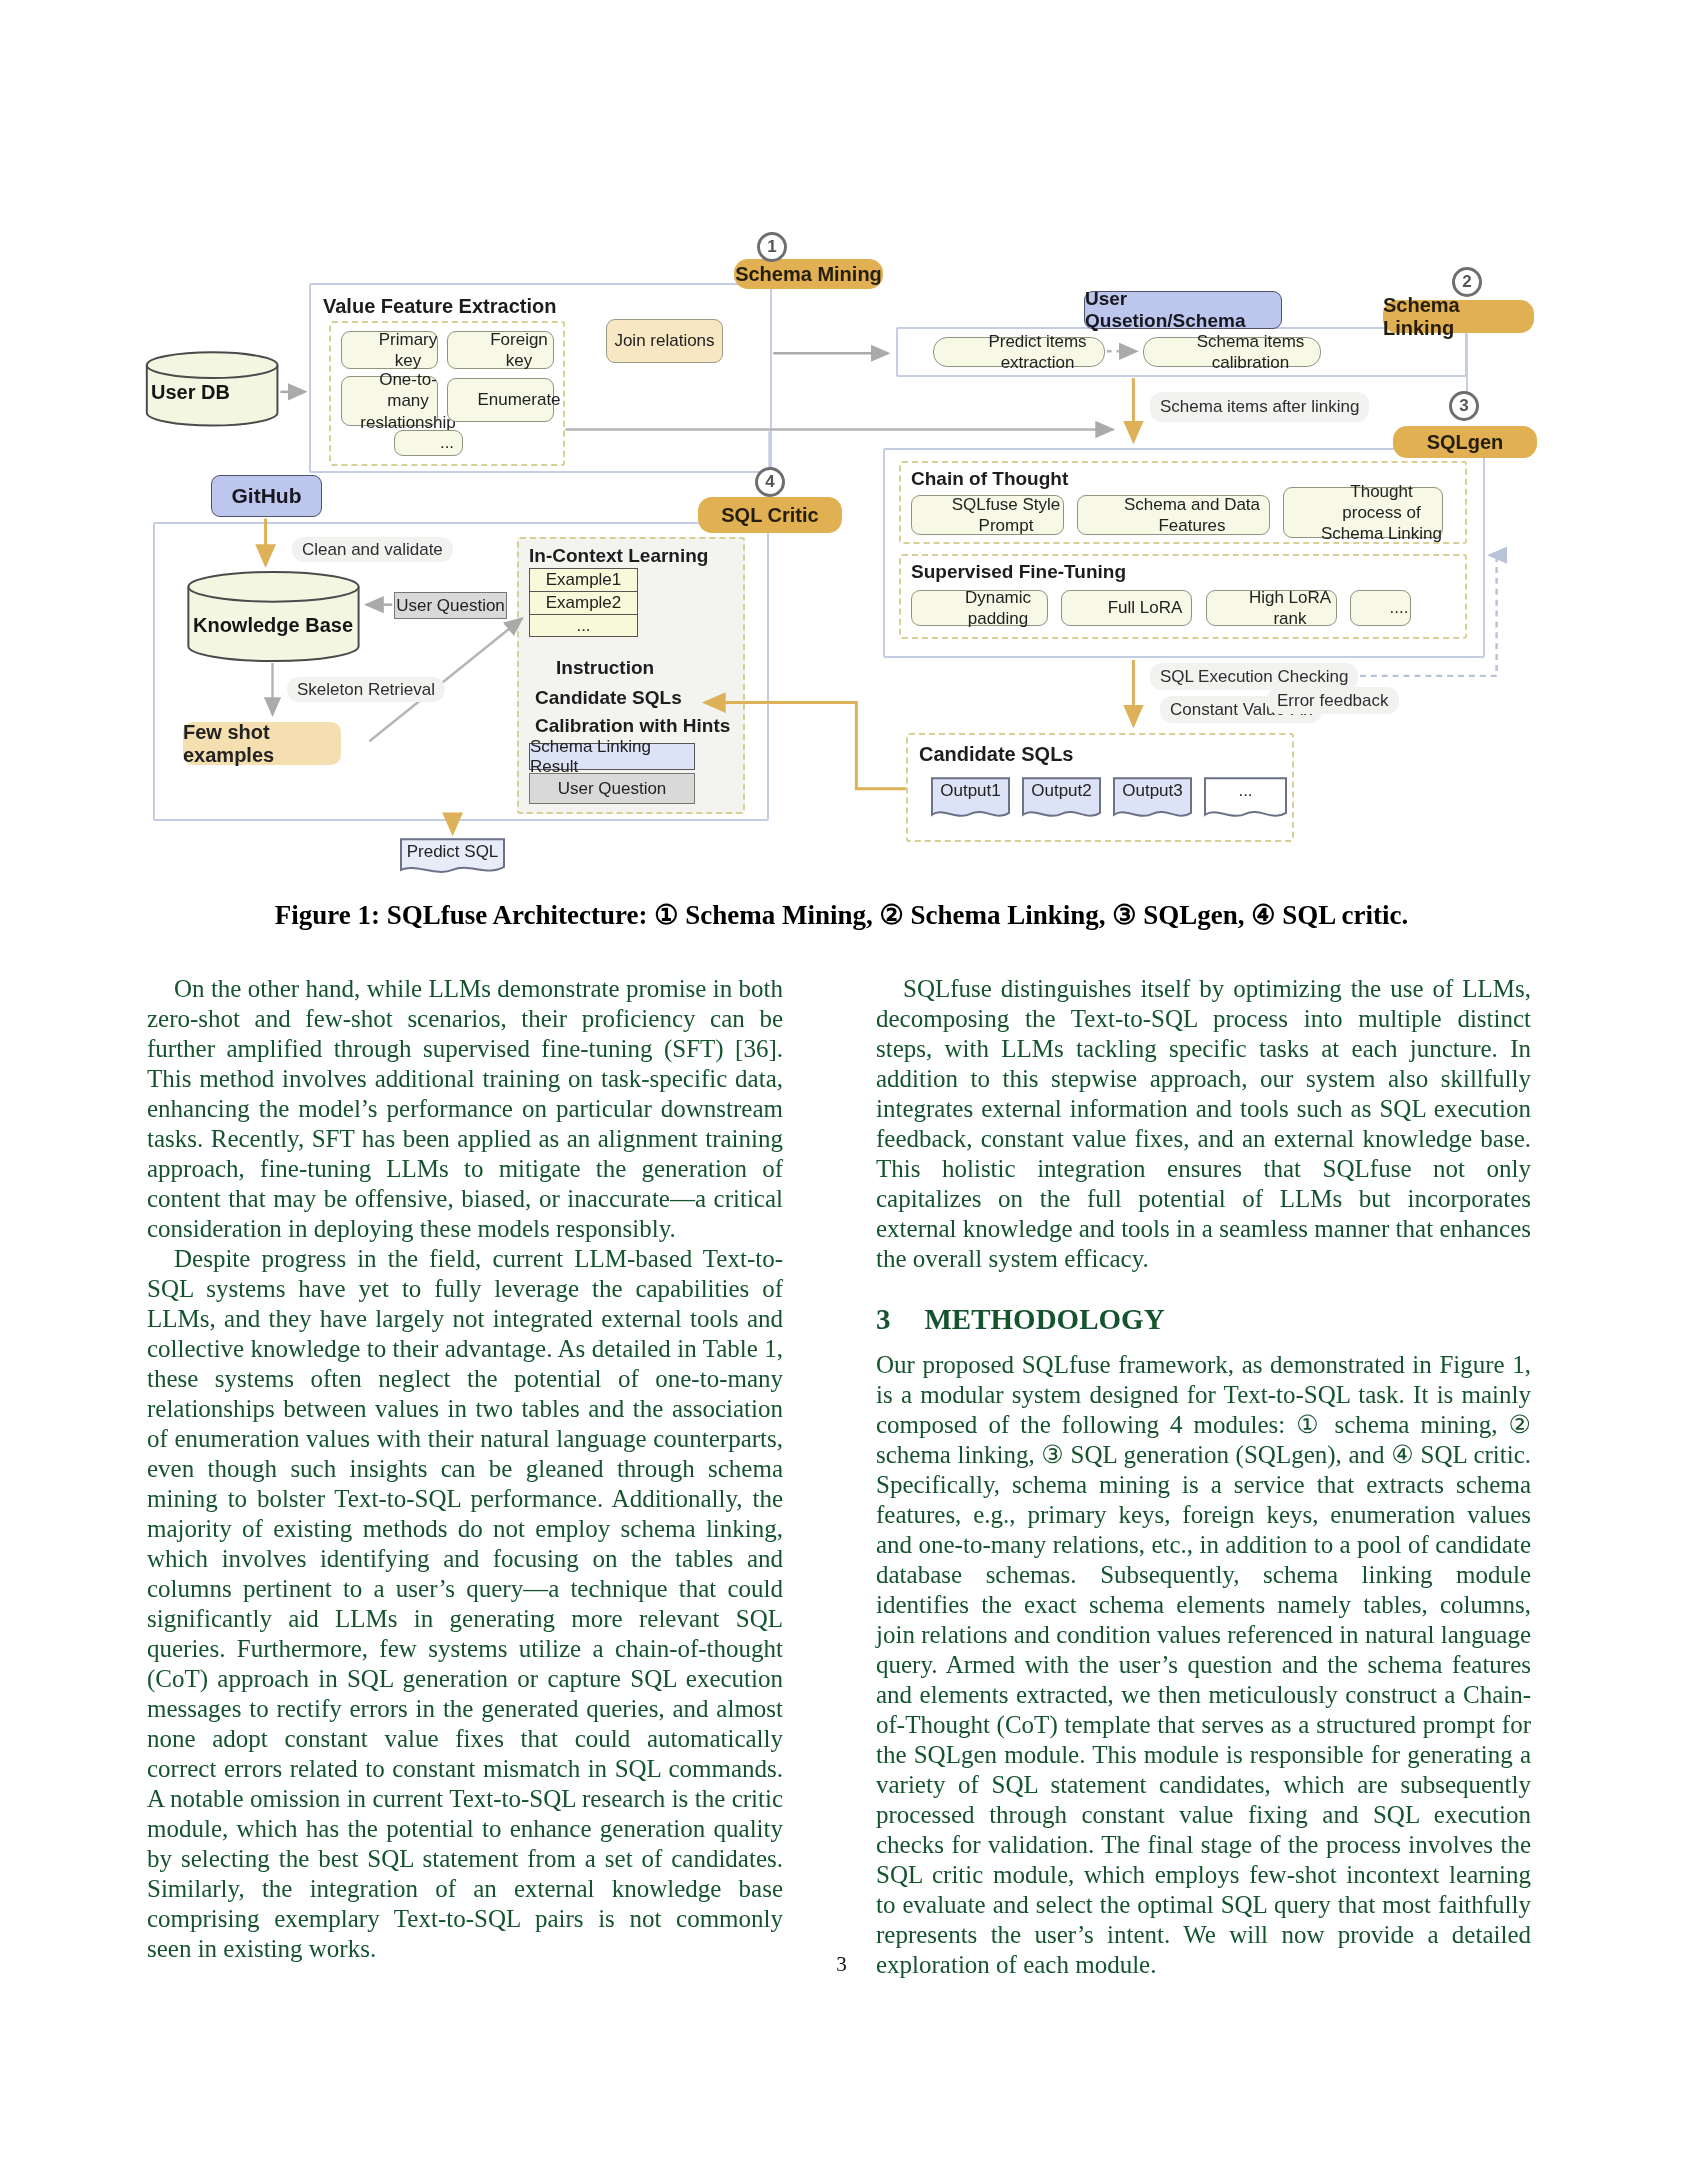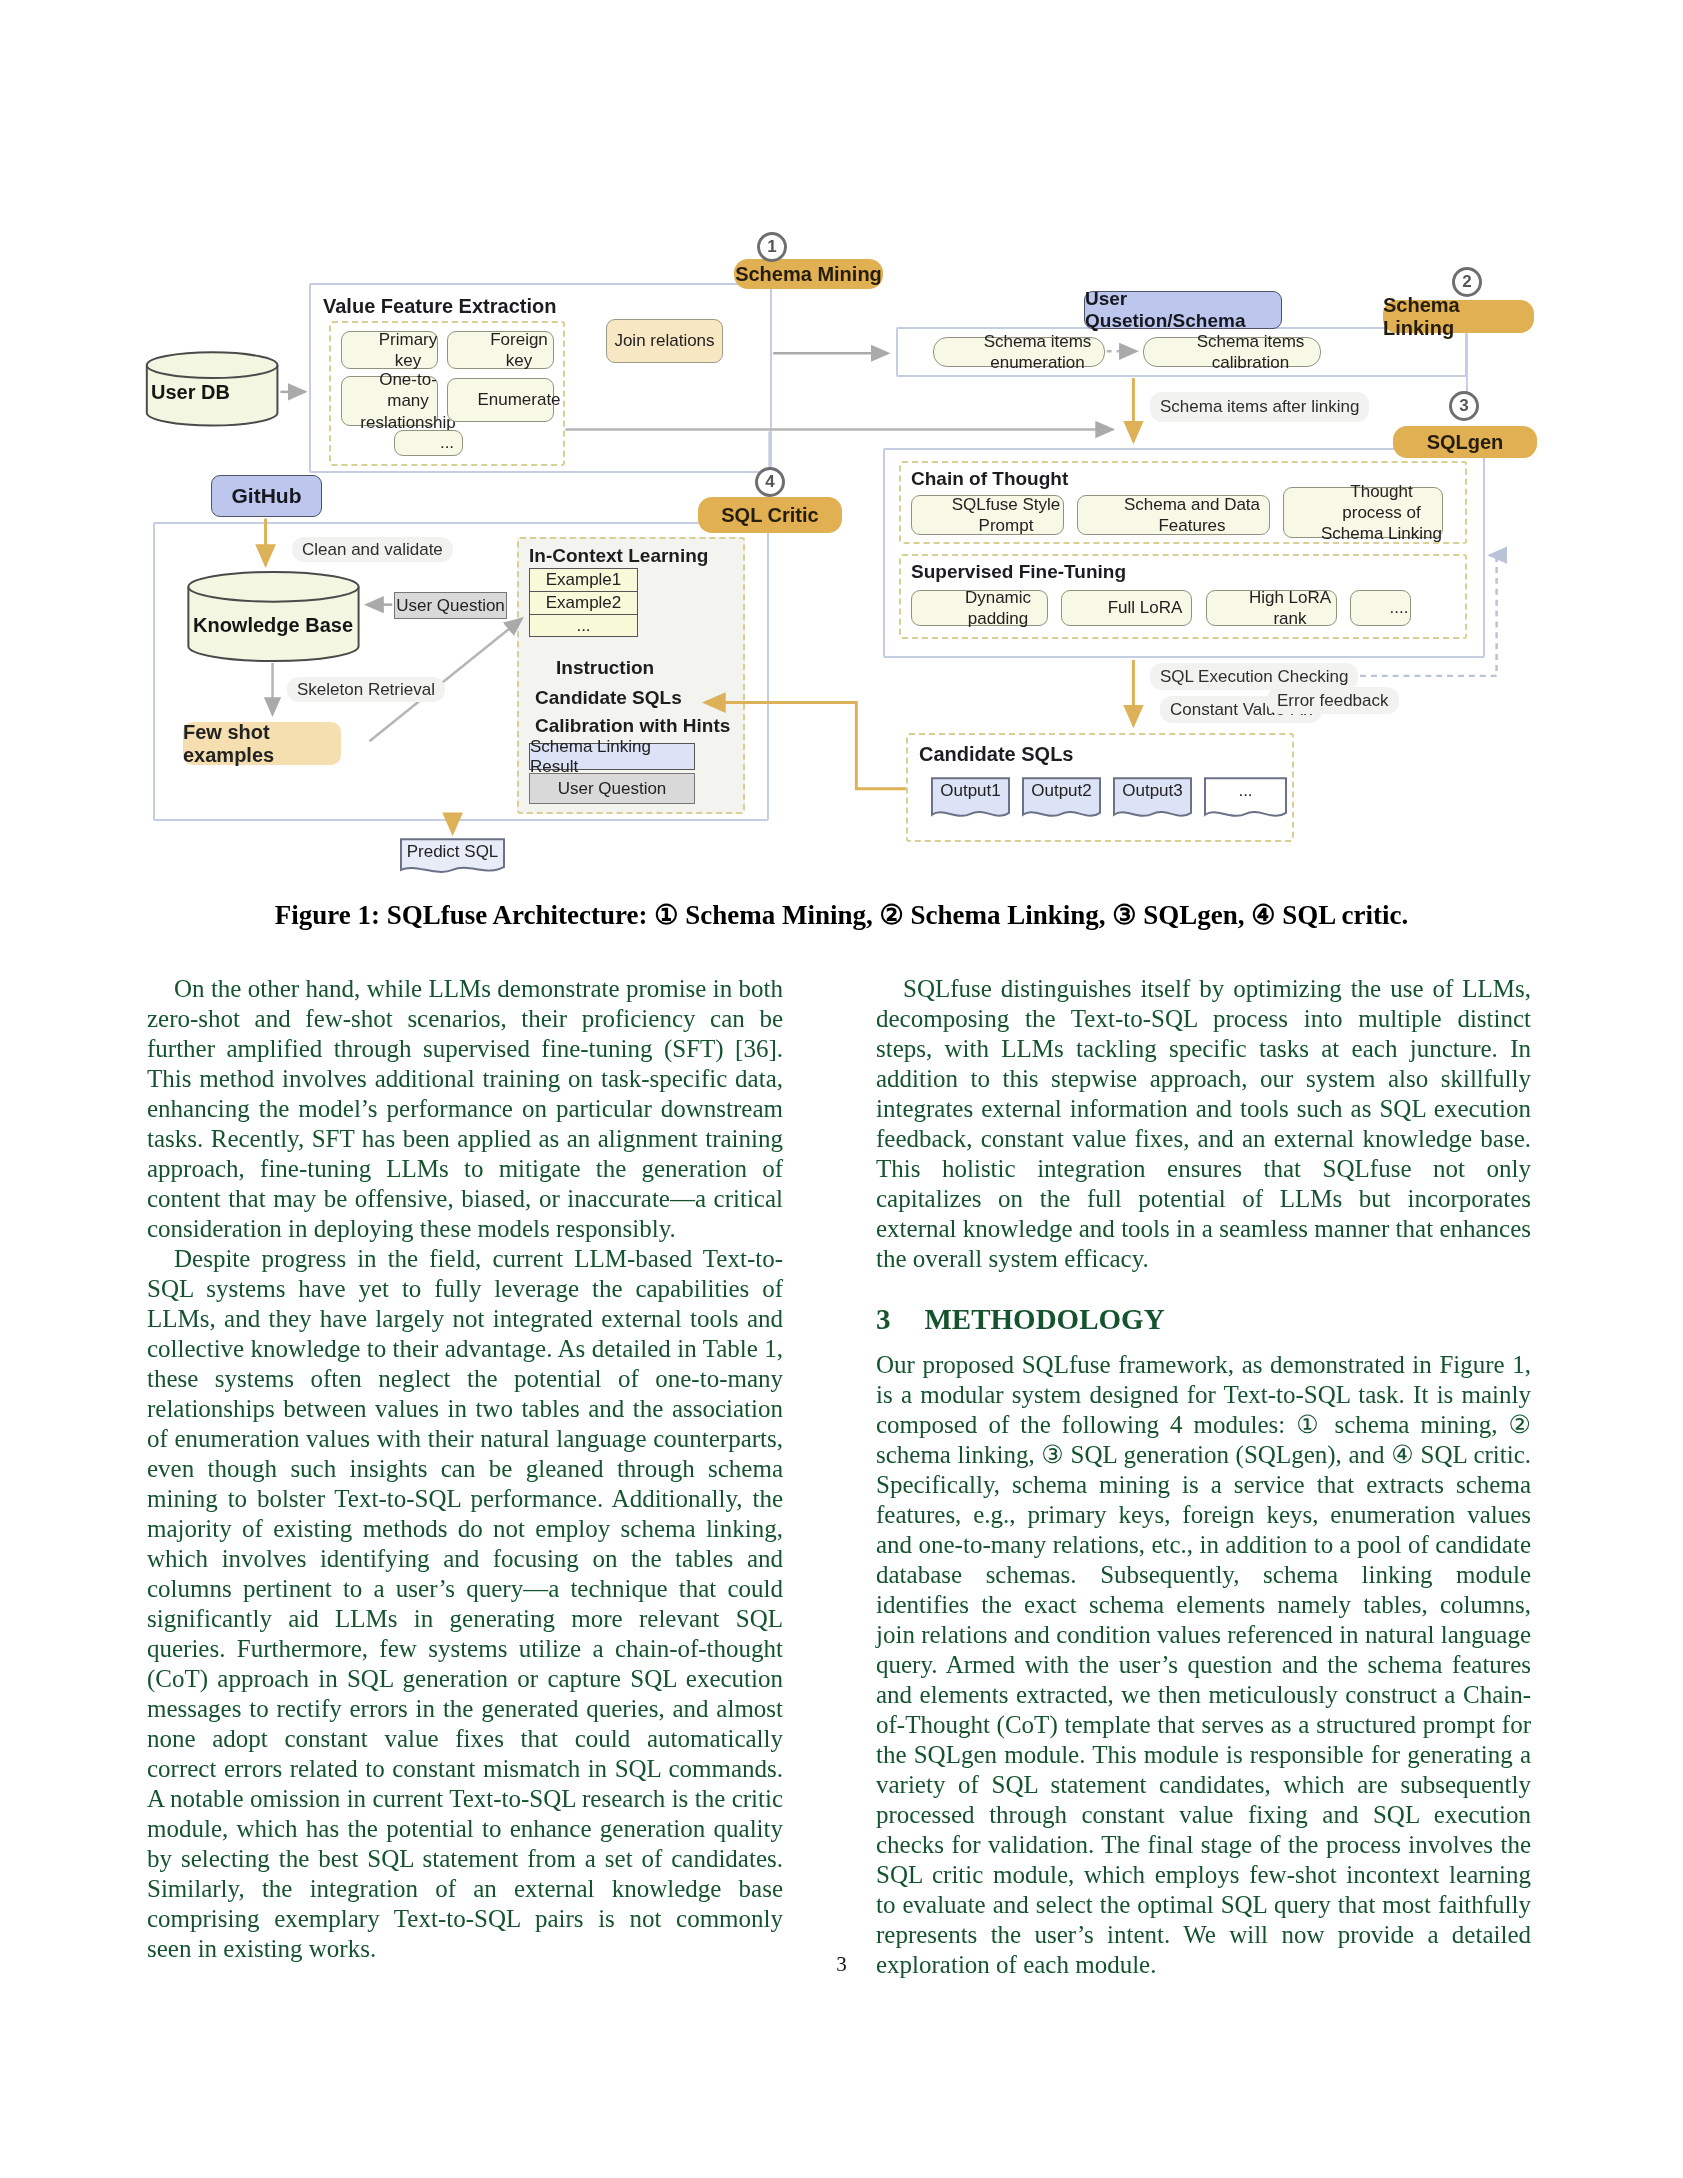--- a/index.html
+++ b/index.html
@@ -135,21 +135,21 @@
     <div class="tanbox" style="left:606px; top:319px; width:117px; height:44px;">Join relations</div>
 
     <div class="numcircle" style="left:757px; top:232px;">1</div>
     <div class="badge" style="left:698px; top:259px; width:149px; height:30px;margin-left:36px;">Schema Mining</div>
 
     <div class="bluebox" style="left:1084px; top:255px; width:198px; height:38px;margin-top:36px;">User Qusetion/Schema</div>
 
     <div class="numcircle" style="left:1452px; top:267px;">2</div>
     <div class="badge" style="left:1383px; top:300px; width:151px; height:33px;">Schema Linking</div>
     <div class="outer" style="left:896px; top:327px; width:571px; height:50px;"></div>
-    <div class="fbox" style="left:933px; top:337px; width:172px; height:30px; border-radius:14px;">Schema items enumeration</div>
+    <div class="fbox" style="left:933px; top:337px; width:172px; height:30px; border-radius:14px;">Predict items extraction</div>
     <div class="fbox" style="left:1143px; top:337px; width:178px; height:30px; border-radius:14px;">Schema items calibration</div>
     <div class="pill" style="left:1150px; top:392px; height:30px;">Schema items after linking</div>
 
     <div class="numcircle" style="left:1449px; top:391px;">3</div>
     <div class="badge" style="left:1393px; top:426px; width:144px; height:32px;">SQLgen</div>
     <div class="outer" style="left:883px; top:448px; width:602px; height:210px;"></div>
     <div class="dashedbox" style="left:899px; top:461px; width:568px; height:83px;"></div>
     <div class="boxtitle sm" style="left:911px; top:468px;">Chain of Thought</div>
     <div class="fbox" style="left:911px; top:495px; width:153px; height:40px;">SQLfuse Style Prompt</div>
     <div class="fbox" style="left:1077px; top:495px; width:193px; height:40px;">Schema and Data Features</div>

